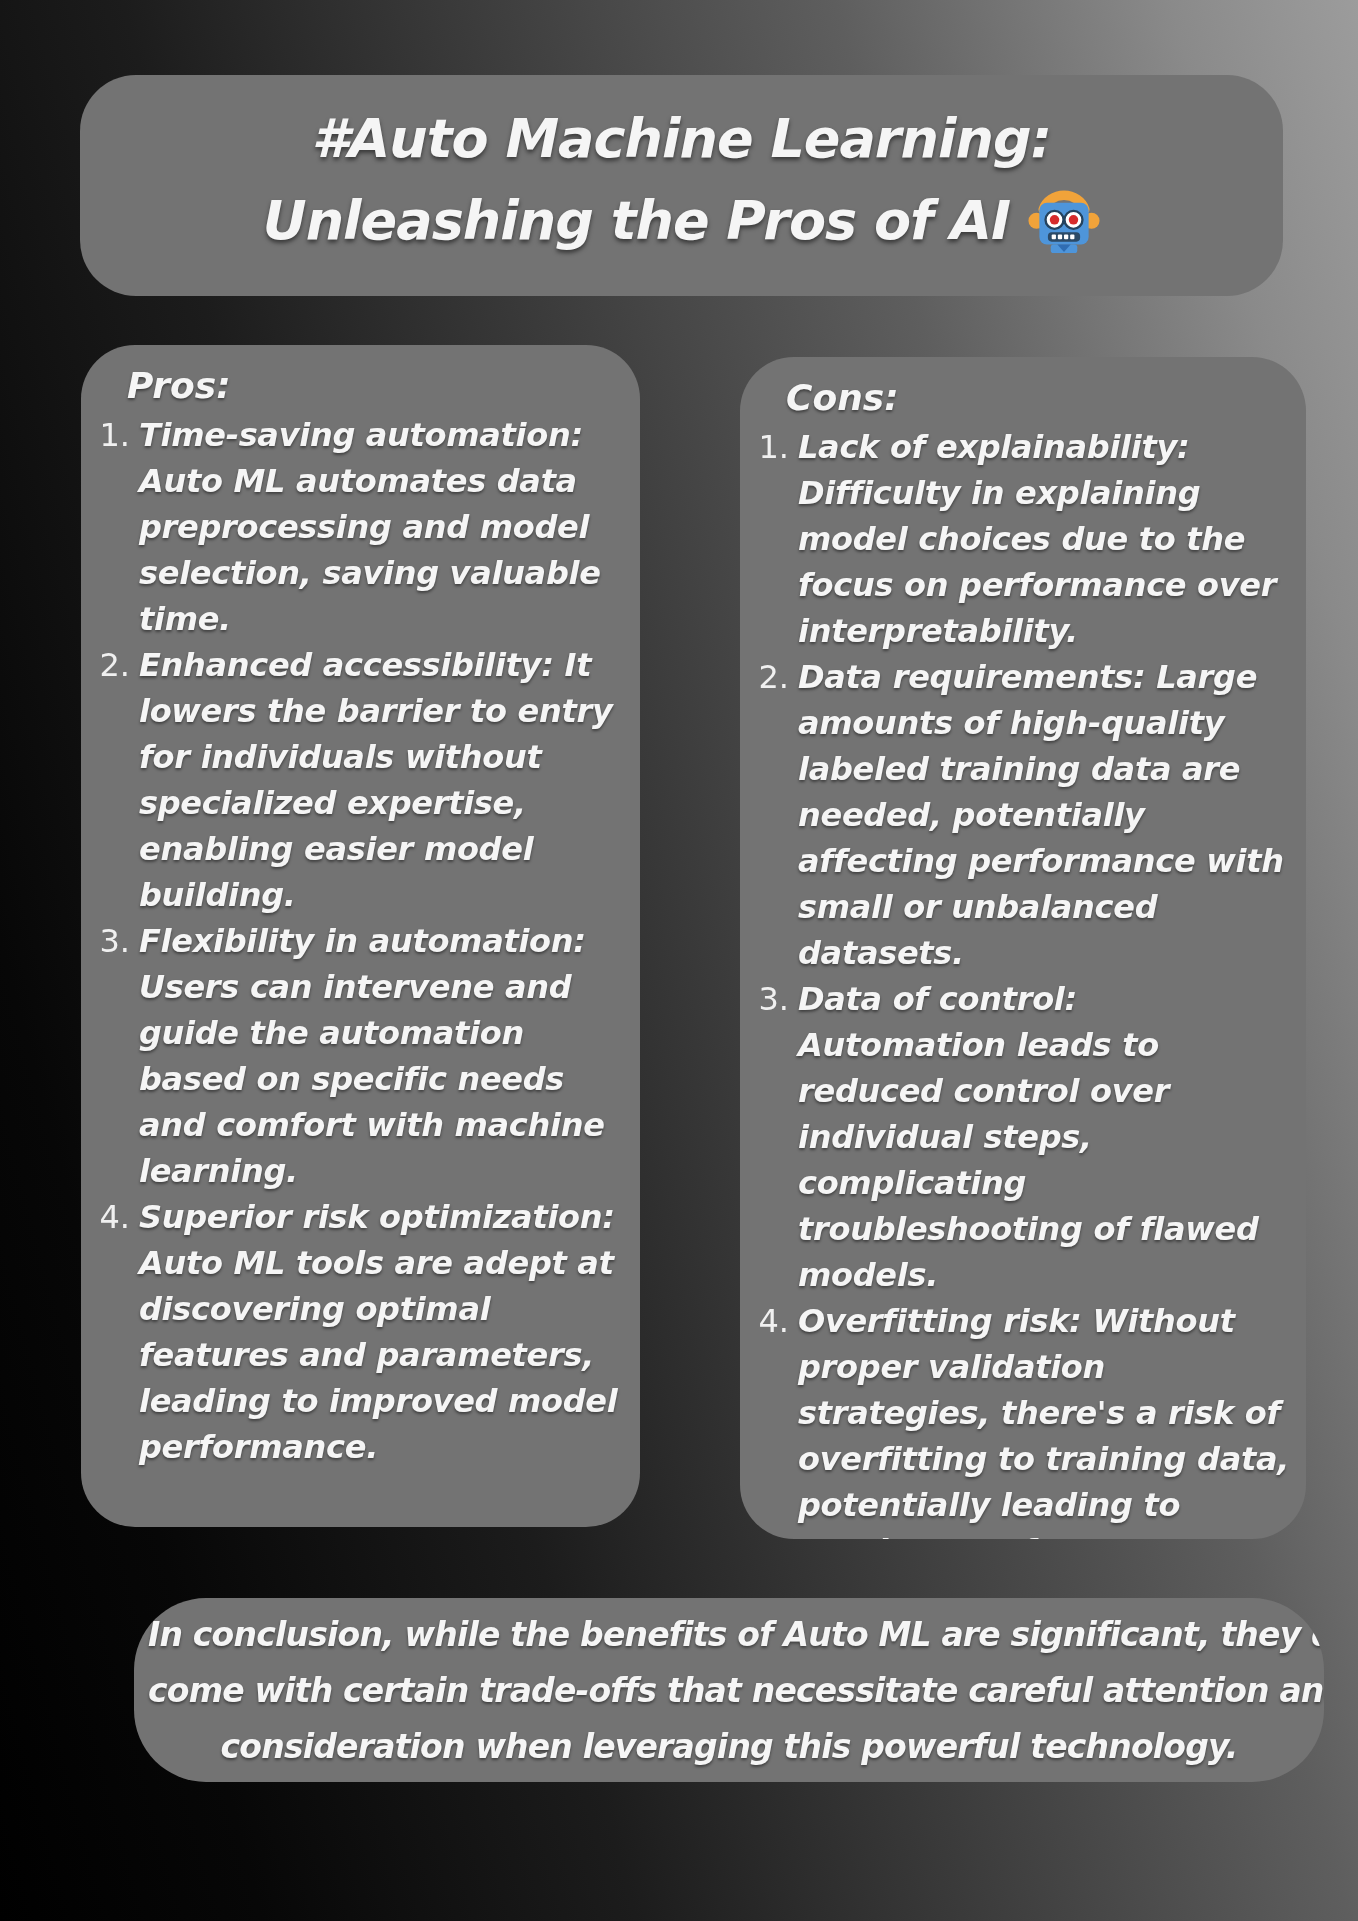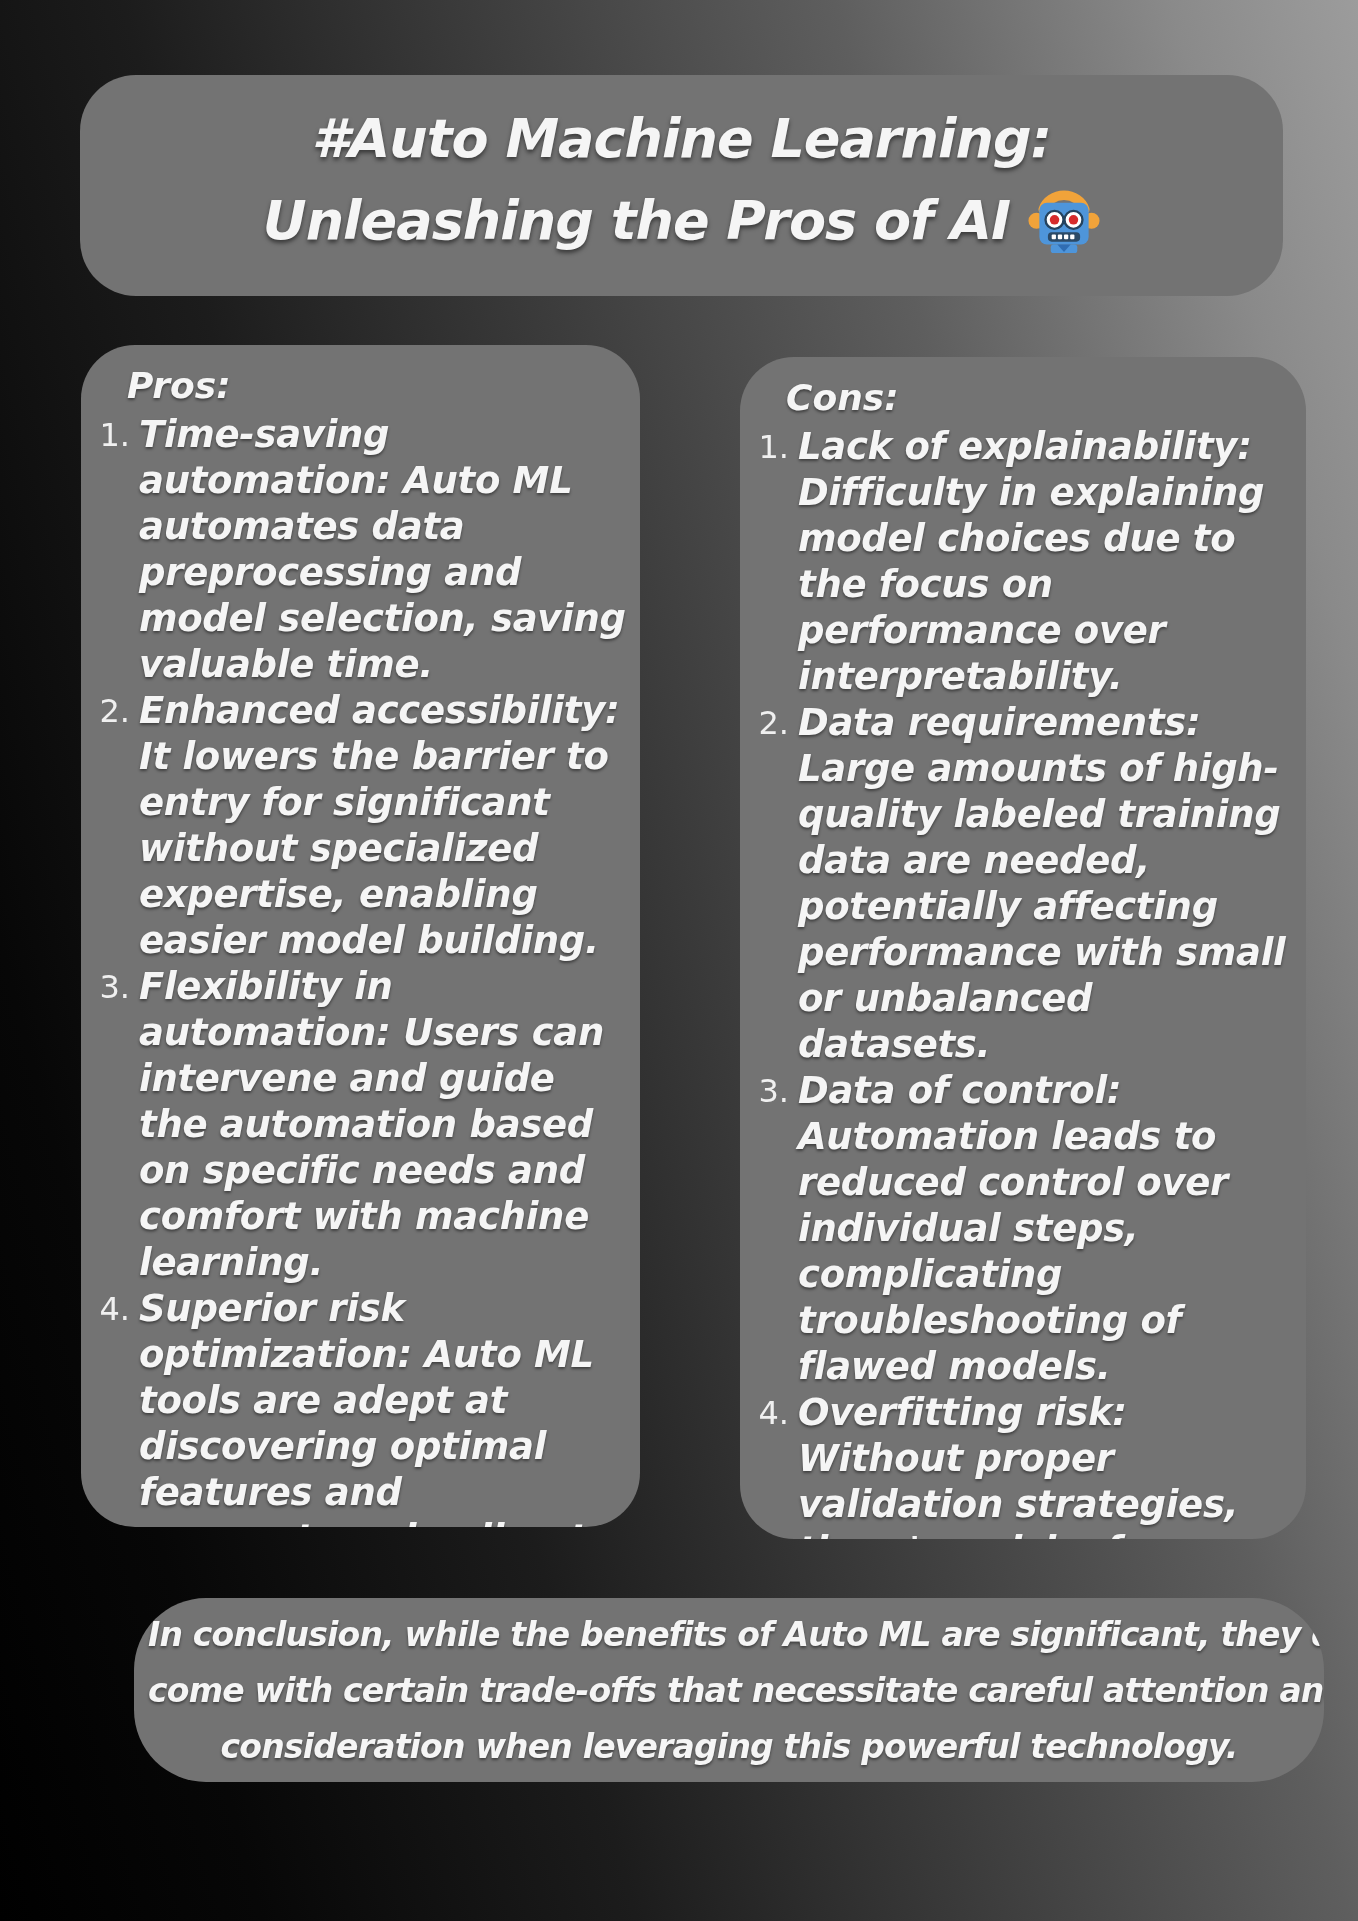--- a/index.html
+++ b/index.html
@@ -61,21 +61,21 @@
   .num {
     flex: 0 0 48px;
     text-align: right;
     padding-right: 9px;
     font-size: 32px; font-weight: normal; font-style: normal;
     line-height: 46px;
     color: #f0f0f0;
   }
   .itext {
     flex: 1;
-    font-size: 37px; font-weight: bold; font-style: italic;
+    font-size: 32px; font-weight: bold; font-style: italic;
     line-height: 46px; letter-spacing: -0.3px;
     text-shadow: 0 2px 3px rgba(0,0,0,0.45);
   }
   .conclusion-card {
     left: 134px; top: 1598px; width: 1190px; height: 184px;
     border-radius: 72px;
     display: flex; flex-direction: column; justify-content: center;
     text-align: center;
     padding: 2px 14px 0 14px;
   }
@@ -112,21 +112,21 @@
 
 <div class="card pros-card">
   <div class="card-heading">Pros:</div>
   <ol class="plist">
     <li>
       <span class="num">1.</span>
       <span class="itext">Time-saving automation: Auto ML automates data preprocessing and model selection, saving valuable time.</span>
     </li>
     <li>
       <span class="num">2.</span>
-      <span class="itext">Enhanced accessibility: It lowers the barrier to entry for significant without specialized expertise, enabling easier model building.</span>
+      <span class="itext">Enhanced accessibility: It lowers the barrier to entry for individuals without specialized expertise, enabling easier model building.</span>
     </li>
     <li>
       <span class="num">3.</span>
       <span class="itext">Flexibility in automation: Users can intervene and guide the automation based on specific needs and comfort with machine learning.</span>
     </li>
     <li>
       <span class="num">4.</span>
       <span class="itext">Superior risk optimization: Auto ML tools are adept at discovering optimal features and parameters, leading to improved model performance.</span>
     </li>
   </ol>

